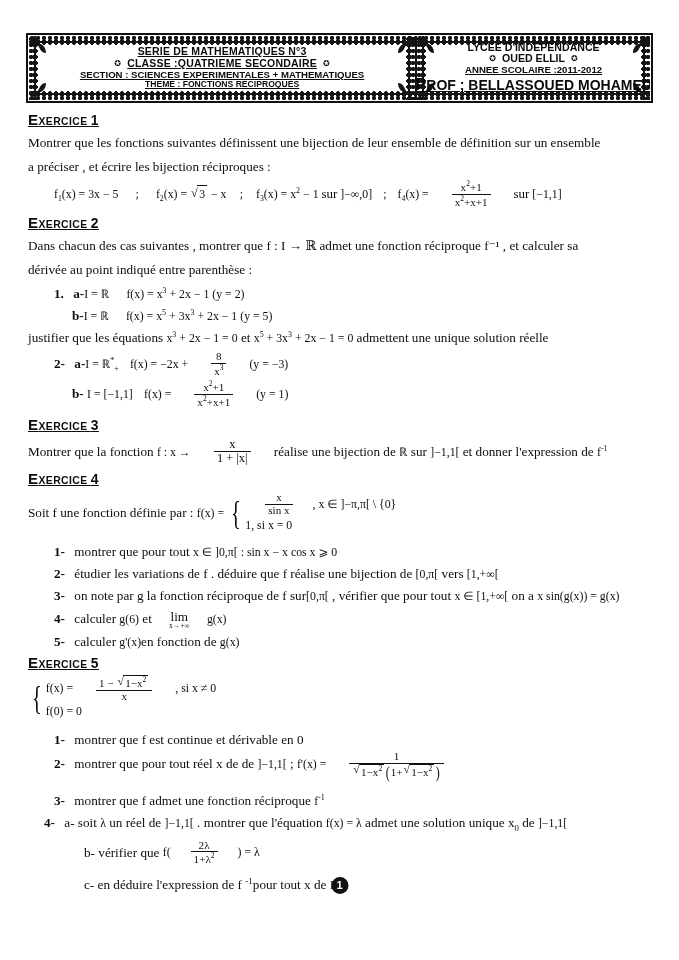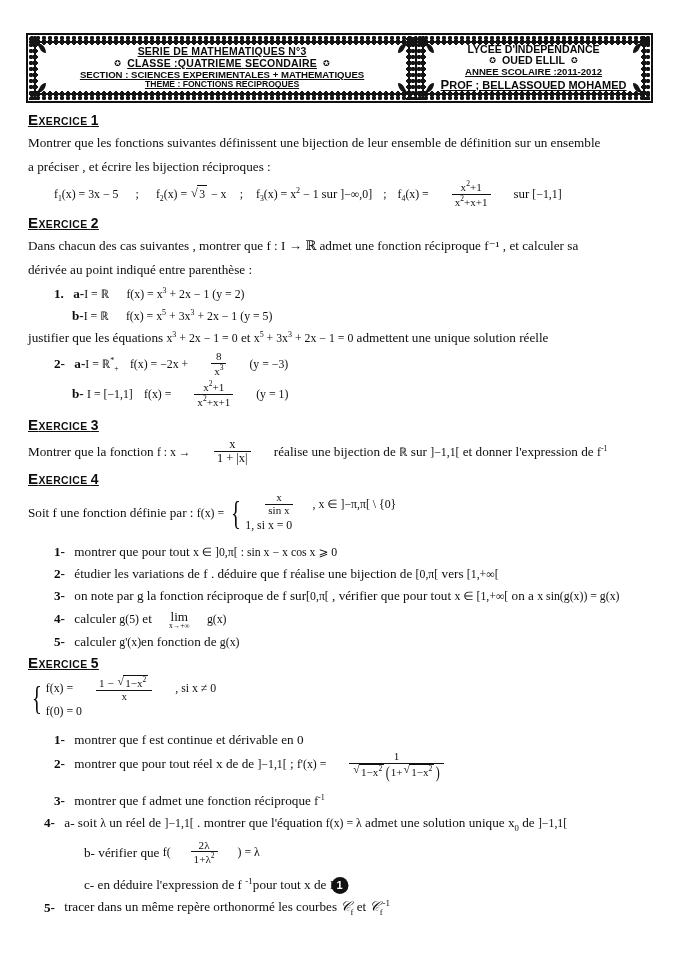--- a/index.html
+++ b/index.html
@@ -105,21 +105,21 @@
     line-height: 1.12;
   }
   .hline.u { text-decoration: underline; }
   .h-l1 { font-size: 10.5px; letter-spacing: .2px; }
   .h-l2 { font-size: 10.5px; letter-spacing: .2px; }
   .h-l3 { font-size: 9.6px; letter-spacing: 0px; }
   .h-l4 { font-size: 8.6px; letter-spacing: 0px; }
   .r-l1 { font-size: 10.6px; }
   .r-l2 { font-size: 10.6px; }
   .r-l3 { font-size: 9.6px; }
-  .r-l4 { font-size: 11px; }
+  .r-l4 { font-size: 14px; }
   .star {
     font-size: 8px;
     vertical-align: middle;
     padding: 0 6px;
     font-weight: normal;
   }
 
   
   .content {
     position: absolute;
@@ -413,21 +413,21 @@
       <div class="item">
         <span class="num">2-</span>
         étudier les variations de f . déduire que f réalise une bijection de <span class="math">[0,π[</span>  vers <span class="math">[1,+∞[</span>
       </div>
       <div class="item">
         <span class="num">3-</span>
         on note par g la fonction réciproque de f sur<span class="math">[0,π[</span> , vérifier que pour tout <span class="math">x ∈ [1,+∞[</span> on a <span class="math">x sin(g(x)) = g(x)</span>
       </div>
       <div class="item">
         <span class="num">4-</span>
-        calculer <span class="math">g(5)</span> et
+        calculer <span class="math">g(6)</span> et
         <span class="lim">
             <span class="op math">lim</span>
             <span class="sub math">x→+∞</span>
           </span>
         <span class="math">g(x)</span>
       </div>
       <div class="item">
         <span class="num">5-</span>
         calculer <span class="math">g'(x)</span>en fonction de <span class="math">g(x)</span>
       </div>
@@ -461,23 +461,19 @@
       <div class="item" style="padding-left:16px">
         <span class="num">4-</span>
         a- soit <span class="math">λ</span> un réel de <span class="math">]−1,1[</span> . montrer que l'équation <span class="math">f(x) = λ</span> admet une solution unique x<sub class="ix">0</sub> de <span class="math">]−1,1[</span>
       </div>
       <div class="item indent3" style="margin-top:6px">
         b- vérifier que <span class="math">f(<span class="frac"><span class="n">2λ</span><span class="d">1+λ<sup class="ex">2</sup></span></span>) = λ</span>
       </div>
       <div class="item indent3" style="margin-top:8px">
         c- en déduire l'expression de f <sup class="ex">-1</sup>pour tout  x de I
       </div>
-      <div class="item" style="padding-left:16px">
-        <span class="num">5-</span>
-        tracer dans un même repère orthonormé les courbes <span class="script">𝒞</span><sub class="ix">f</sub> et <span class="script">𝒞</span><sub class="ix">f</sub><sup class="ex">-1</sup>
-      </div>
     </div>
 
   </div>
 
   <div class="pagenum">1</div>
 
 </div>
 
 </body></html>

